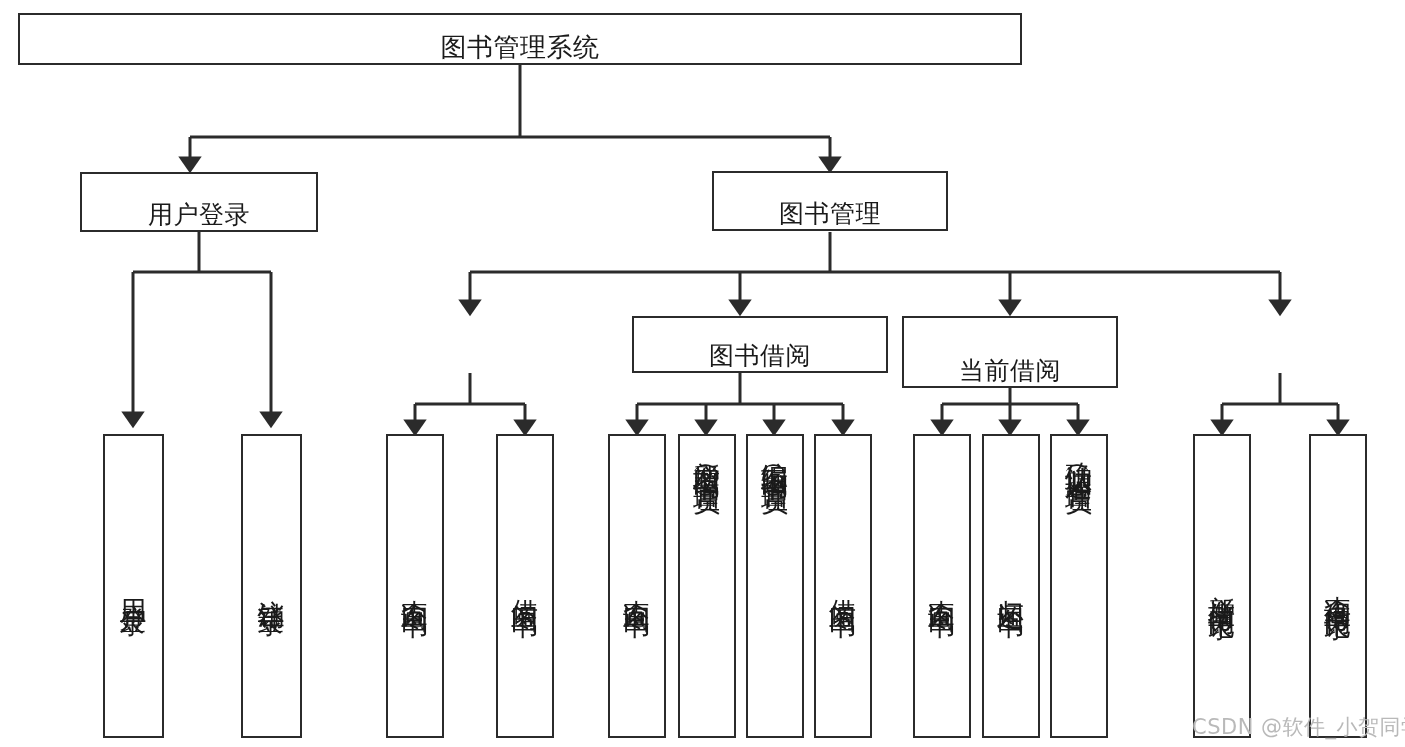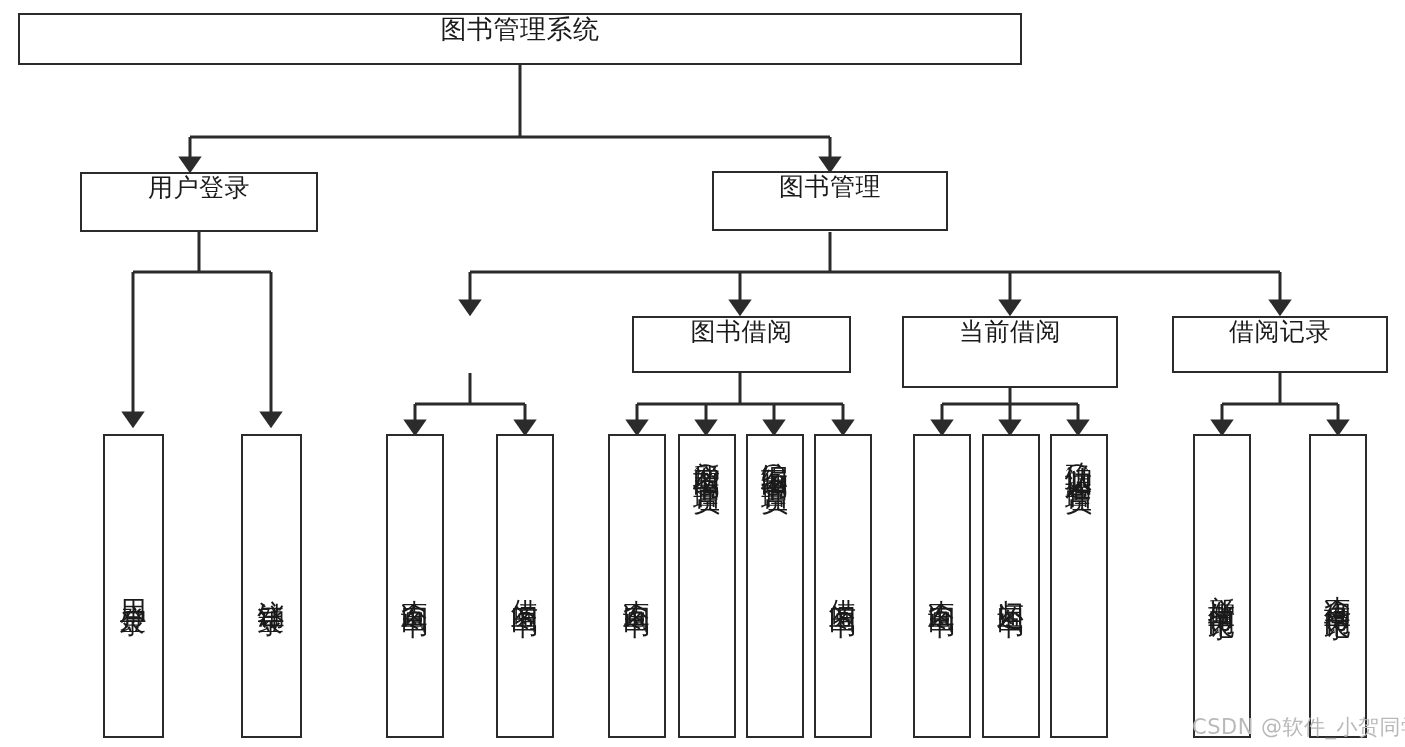--- a/index.html
+++ b/index.html
@@ -25,21 +25,21 @@
     width: 1405px;
     height: 747px;
     pointer-events: none;
   }
   .node {
     position: absolute;
     box-sizing: border-box;
     border: 2.5px solid #2b2b2b;
     background: #ffffff;
     display: flex;
-    align-items: flex-start;
+    align-items: flex-end;
     justify-content: center;
     color: #1a1a1a;
   }
   .node .label {
     display: block;
     text-align: center;
     line-height: 1.15;
     letter-spacing: 0.5px;
   }
   
@@ -140,31 +140,28 @@
 
   <div class="node horizontal" style="left:80px; top:172px; width:238px; height:60px;">
     <span class="label">用户登录</span>
   </div>
 
   <div class="node horizontal" style="left:712px; top:171px; width:236px; height:60px;">
     <span class="label">图书管理</span>
   </div>
 
 
-  <div class="node horizontal" style="left:632px; top:316px; width:219px; height:57px;">
+  <div class="node horizontal" style="left:632px; top:316px; width:256px; height:57px;">
     <span class="label">图书借阅</span>
   </div>
 
   <div class="node horizontal" style="left:902px; top:316px; width:216px; height:72px;">
     <span class="label">当前借阅</span>
   </div>
 
-  <div class="node horizontal" style="left:1172px; top:316px; width:216px; height:57px;">
-    <span class="label">借阅记录</span>
-  </div>
 
   <div class="node vertical mid" style="left:103px; top:434px; width:61px; height:304px;">
     <span class="label">用户登录</span>
   </div>
 
   <div class="node vertical mid" style="left:241px; top:434px; width:61px; height:304px;">
     <span class="label">注销登录</span>
   </div>
 
   <div class="node vertical mid" style="left:386px; top:434px; width:58px; height:304px;">

